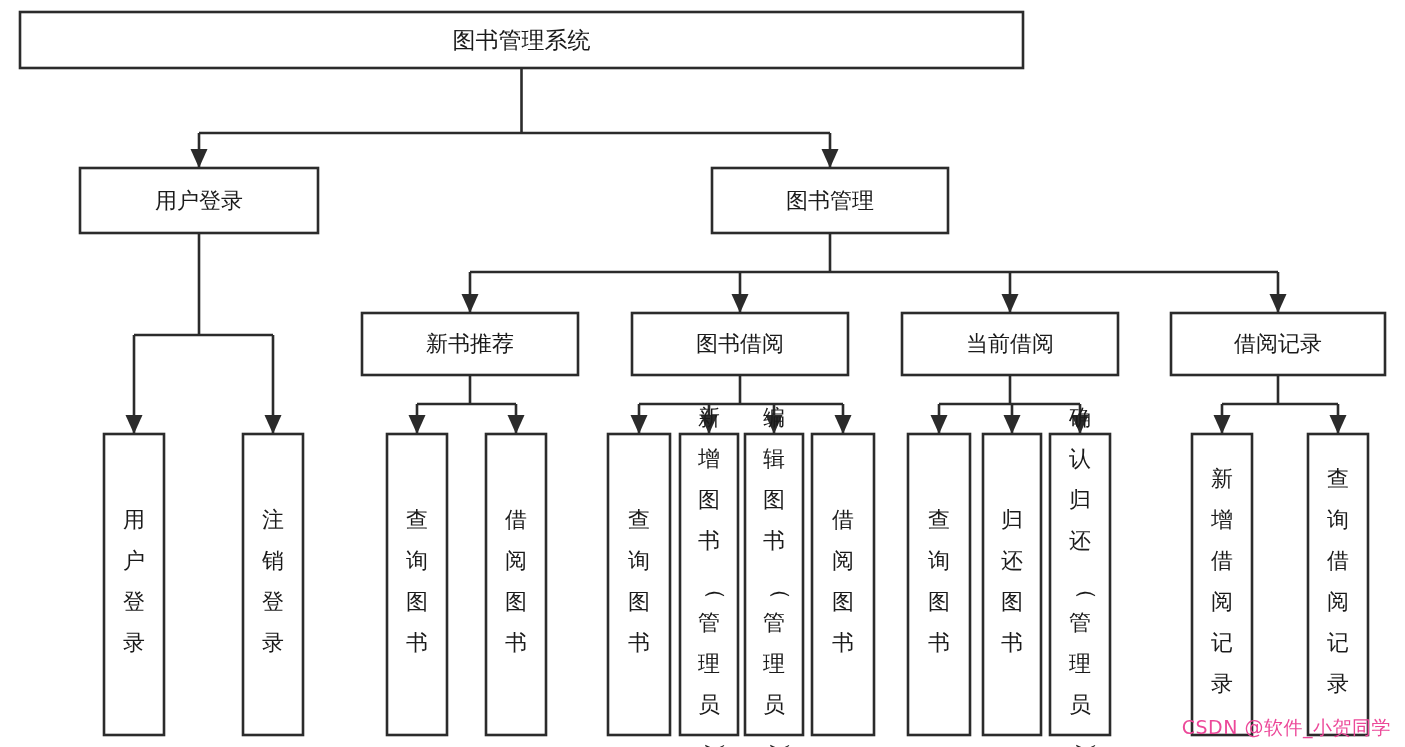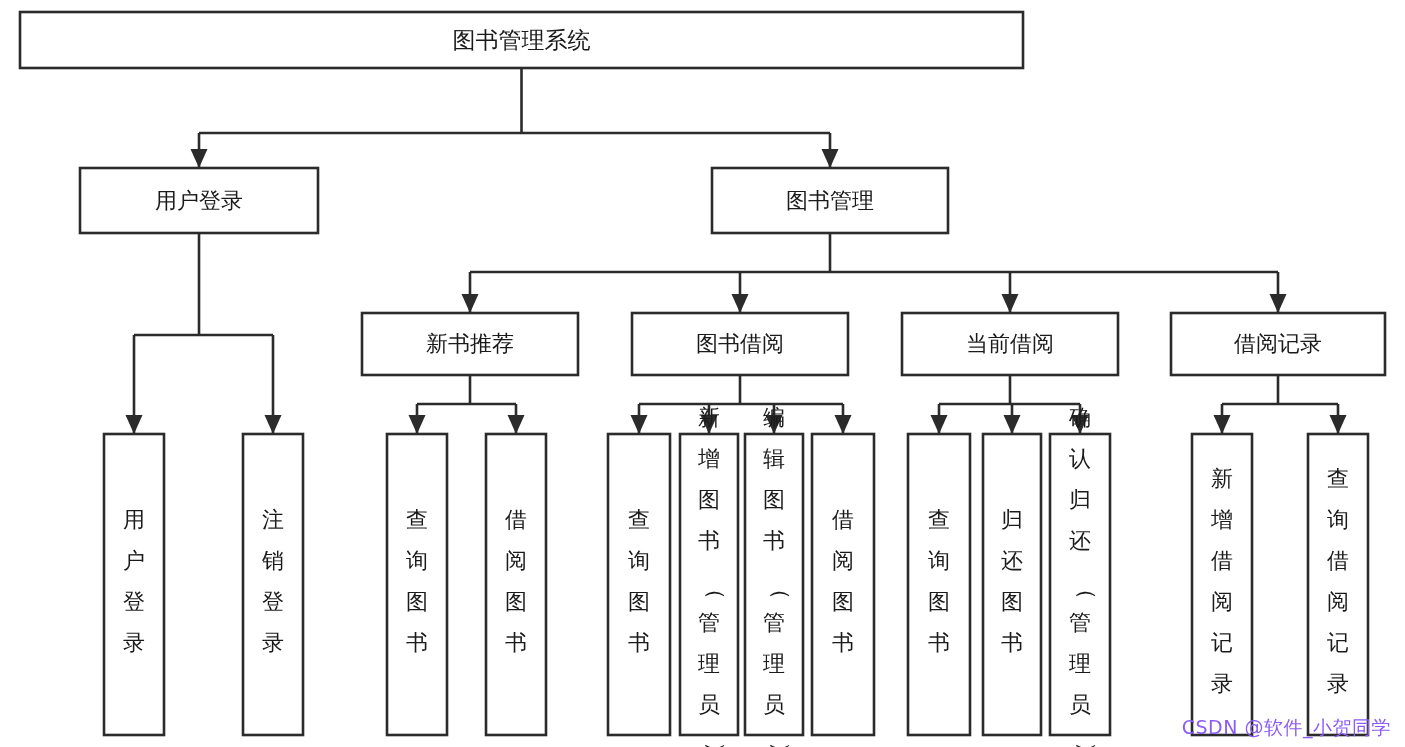--- a/index.html
+++ b/index.html
@@ -45,21 +45,21 @@
     font-family:"DejaVu Sans","Liberation Sans",sans-serif;
     font-size:22px;
     fill:#1a1a1a;
     text-anchor:middle;
   }
 
   .watermark{
     position:absolute;
     right:14px;
     bottom:6px;
-    color:#8b5cf6;
+    color:#ec4899;
     font-size:19px;
     font-family:"DejaVu Sans","Liberation Sans",sans-serif;
     letter-spacing:0.5px;
     white-space:nowrap;
     user-select:none;
   }
 </style>
 </head>
 <body>
 

